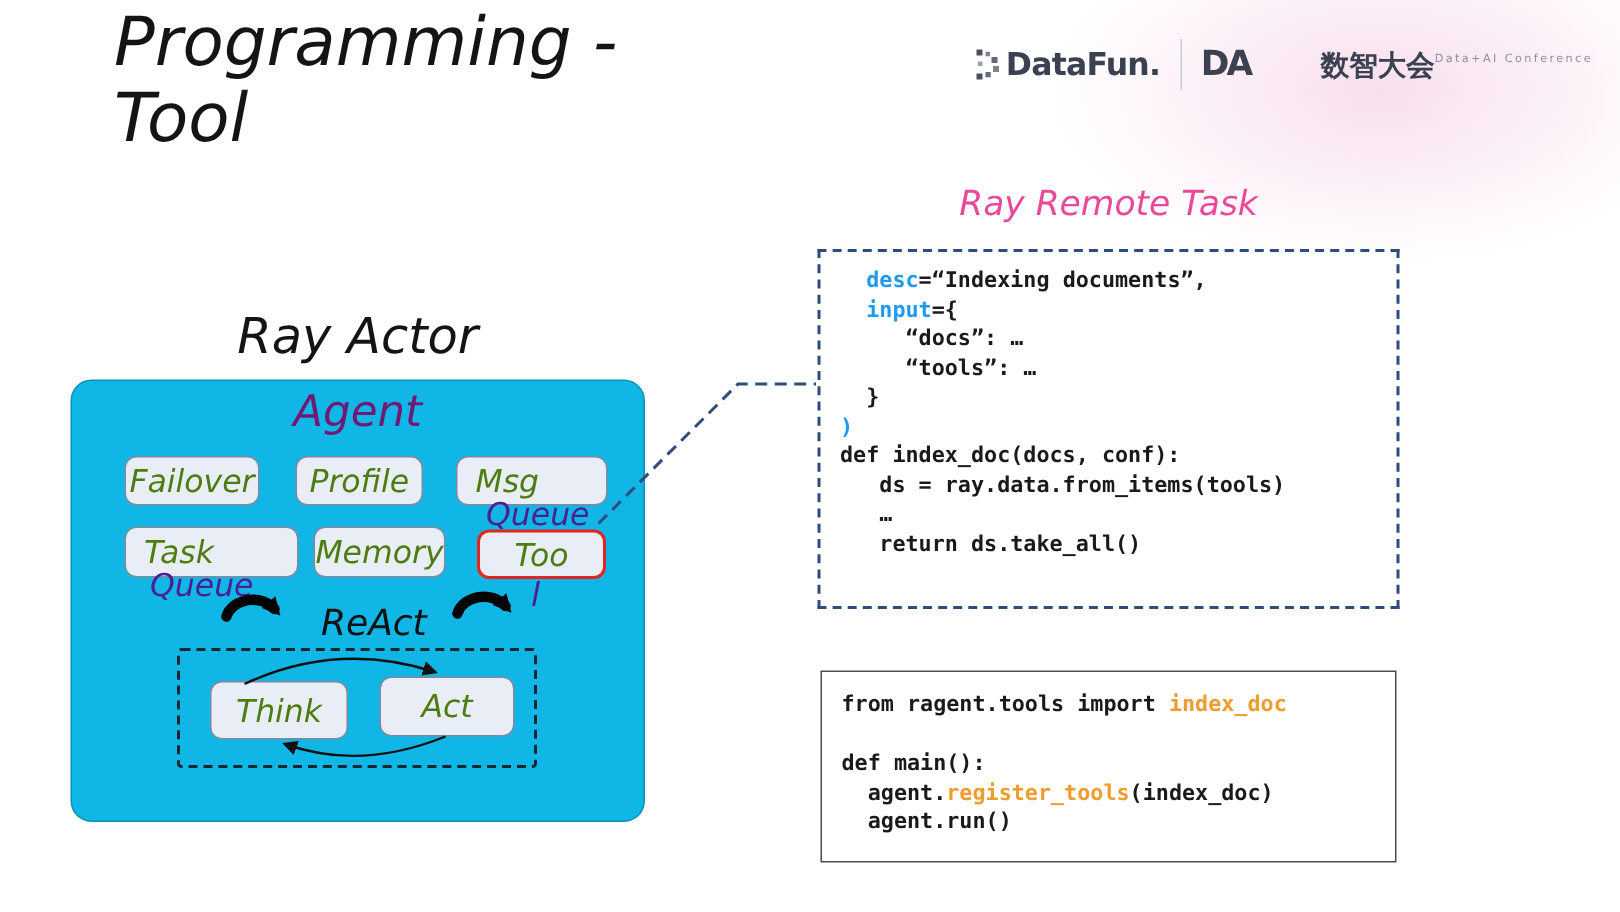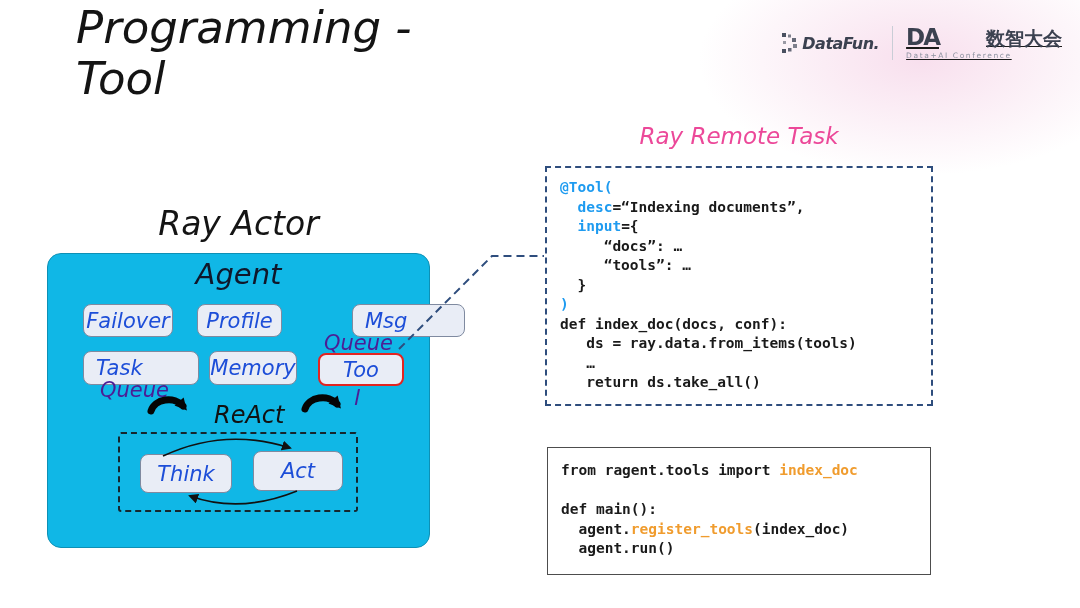--- a/index.html
+++ b/index.html
@@ -12,38 +12,38 @@
   .blob{
     position:absolute;right:-70px;top:-60px;width:460px;height:240px;
     background:radial-gradient(ellipse at center,rgba(244,206,228,.65) 0%,rgba(244,206,228,0) 68%);
     pointer-events:none;
   }
   
   .title{position:absolute;left:76px;top:2px;font-size:45px;line-height:51px;font-weight:500;color:#141414;}
   
   .logo{position:absolute;top:26px;right:18px;display:flex;align-items:center;gap:13px;}
   .df{display:flex;align-items:center;gap:4px;color:#3b4150;}
-  .df-text{font-size:16px;font-weight:800;letter-spacing:-0.5px;font-style:italic;}
+  .df-text{font-size:21px;font-weight:800;letter-spacing:-0.5px;}
   .logo-div{width:1px;height:34px;background:#c9cdd6;}
-  .da{display:flex;flex-direction:column;align-items:flex-start;line-height:1;text-decoration:underline;}
+  .da{display:flex;flex-direction:row;align-items:flex-start;line-height:1;}
   .da-top{display:flex;align-items:baseline;gap:3px;color:#3b4150;}
   .da-abbr{font-size:23px;font-weight:900;letter-spacing:-2px;}
   .da-cn{font-size:19px;font-weight:700;margin-left:44px;}
   .da-sub{font-size:7.5px;letter-spacing:1.6px;color:#8d92a0;margin-top:3px;}
   
   .ray-actor-label{position:absolute;left:47px;top:204px;width:383px;text-align:center;font-size:33px;color:#141414;}
   .agent-box{
     position:absolute;left:47px;top:253px;width:383px;height:295px;
     background:#10b7e6;border:1px solid #0d90b5;border-radius:14px;box-sizing:border-box;
   }
-  .agent-label{position:absolute;left:0;top:3px;width:100%;text-align:center;font-size:29px;color:#0f172a;}
+  .agent-label{position:absolute;left:0;top:3px;width:100%;text-align:center;font-size:29px;color:#701a75;}
   .node{
     position:absolute;background:#e9edf6;border:1.5px solid #7f8aa0;border-radius:8px;
     box-sizing:border-box;display:flex;align-items:center;justify-content:center;
-    font-size:21px;font-style:italic;color:#1d4ed8;
+    font-size:21px;font-style:italic;color:#4d7c0f;
   }
   .node.left{justify-content:flex-start;padding-left:12px;}
   .node.red{border:2.5px solid #e32421;}
   .overflow-label{position:absolute;font-size:21px;font-style:italic;color:#4c1d95;line-height:1;}
   .react-label{position:absolute;font-size:24px;font-style:italic;color:#111;}
   .react-dashed{
     position:absolute;left:70px;top:178px;width:240px;height:80px;
     border:2px dashed #15262e;border-radius:3px;box-sizing:border-box;
   }
   .svg-overlay{position:absolute;left:0;top:0;width:1080px;height:608px;pointer-events:none;}
@@ -102,21 +102,21 @@
     </div>
   </div>
 
   <div class="ray-actor-label hand">Ray Actor</div>
 
   <div class="agent-box">
     <div class="agent-label hand">Agent</div>
 
     <div class="node" style="left:35px;top:50px;width:90px;height:33px;">Failover</div>
     <div class="node" style="left:149px;top:50px;width:85px;height:33px;">Profile</div>
-    <div class="node left" style="left:256px;top:50px;width:113px;height:33px;margin-left:48px;">Msg</div>
+    <div class="node left" style="left:256px;top:50px;width:101px;height:33px;">Msg</div>
     <div class="overflow-label" style="left:276px;top:79px;">Queue</div>
 
     <div class="node left" style="left:35px;top:97px;width:116px;height:34px;">Task</div>
     <div class="overflow-label" style="left:52px;top:126px;">Queue</div>
     <div class="node" style="left:161px;top:97px;width:88px;height:34px;">Memory</div>
     <div class="node red" style="left:270px;top:99px;width:86px;height:33px;">Too</div>
     <div class="overflow-label" style="left:306px;top:133px;font-size:22px;">l</div>
 
     <div class="react-label hand" style="left:166px;top:147px;">ReAct</div>
 
@@ -136,21 +136,20 @@
     </defs>
     <path d="M 151 411 A 18 15 0 0 1 183 406" fill="none" stroke="#050505" stroke-width="7" stroke-linecap="round" marker-end="url(#arrBig)"></path>
     <path d="M 305 409 A 18 15 0 0 1 337 404" fill="none" stroke="#050505" stroke-width="7" stroke-linecap="round" marker-end="url(#arrBig)"></path>
     <path d="M 163 456 Q 225 427 290 448" fill="none" stroke="#111" stroke-width="1.6" marker-end="url(#arrSmall)"></path>
     <path d="M 297 491 Q 240 514 190 496" fill="none" stroke="#111" stroke-width="1.6" marker-end="url(#arrSmall)"></path>
     <polyline points="399,349 492,256 544,256" fill="none" stroke="#2e4d7d" stroke-width="2" stroke-dasharray="8 5"></polyline>
   </svg>
 
   <div class="remote-task-label hand">Ray Remote Task</div>
   <div class="remote-code-box">
-      <div class="code-line"><span class="c-kw">@Tool(</span></div>
       <div class="code-line"><span class="c-p">  </span><span class="c-kw">desc</span><span class="c-p">=“Indexing documents”,</span></div>
       <div class="code-line"><span class="c-p">  </span><span class="c-kw">input</span><span class="c-p">={</span></div>
       <div class="code-line"><span class="c-p">     “docs”: …</span></div>
       <div class="code-line"><span class="c-p">     “tools”: …</span></div>
       <div class="code-line"><span class="c-p">  }</span></div>
       <div class="code-line"><span class="c-kw">)</span></div>
       <div class="code-line"><span class="c-p">def index_doc(docs, conf):</span></div>
       <div class="code-line"><span class="c-p">   ds = ray.data.from_items(tools)</span></div>
       <div class="code-line"><span class="c-p">   …</span></div>
       <div class="code-line"><span class="c-p">   return ds.take_all()</span></div>

